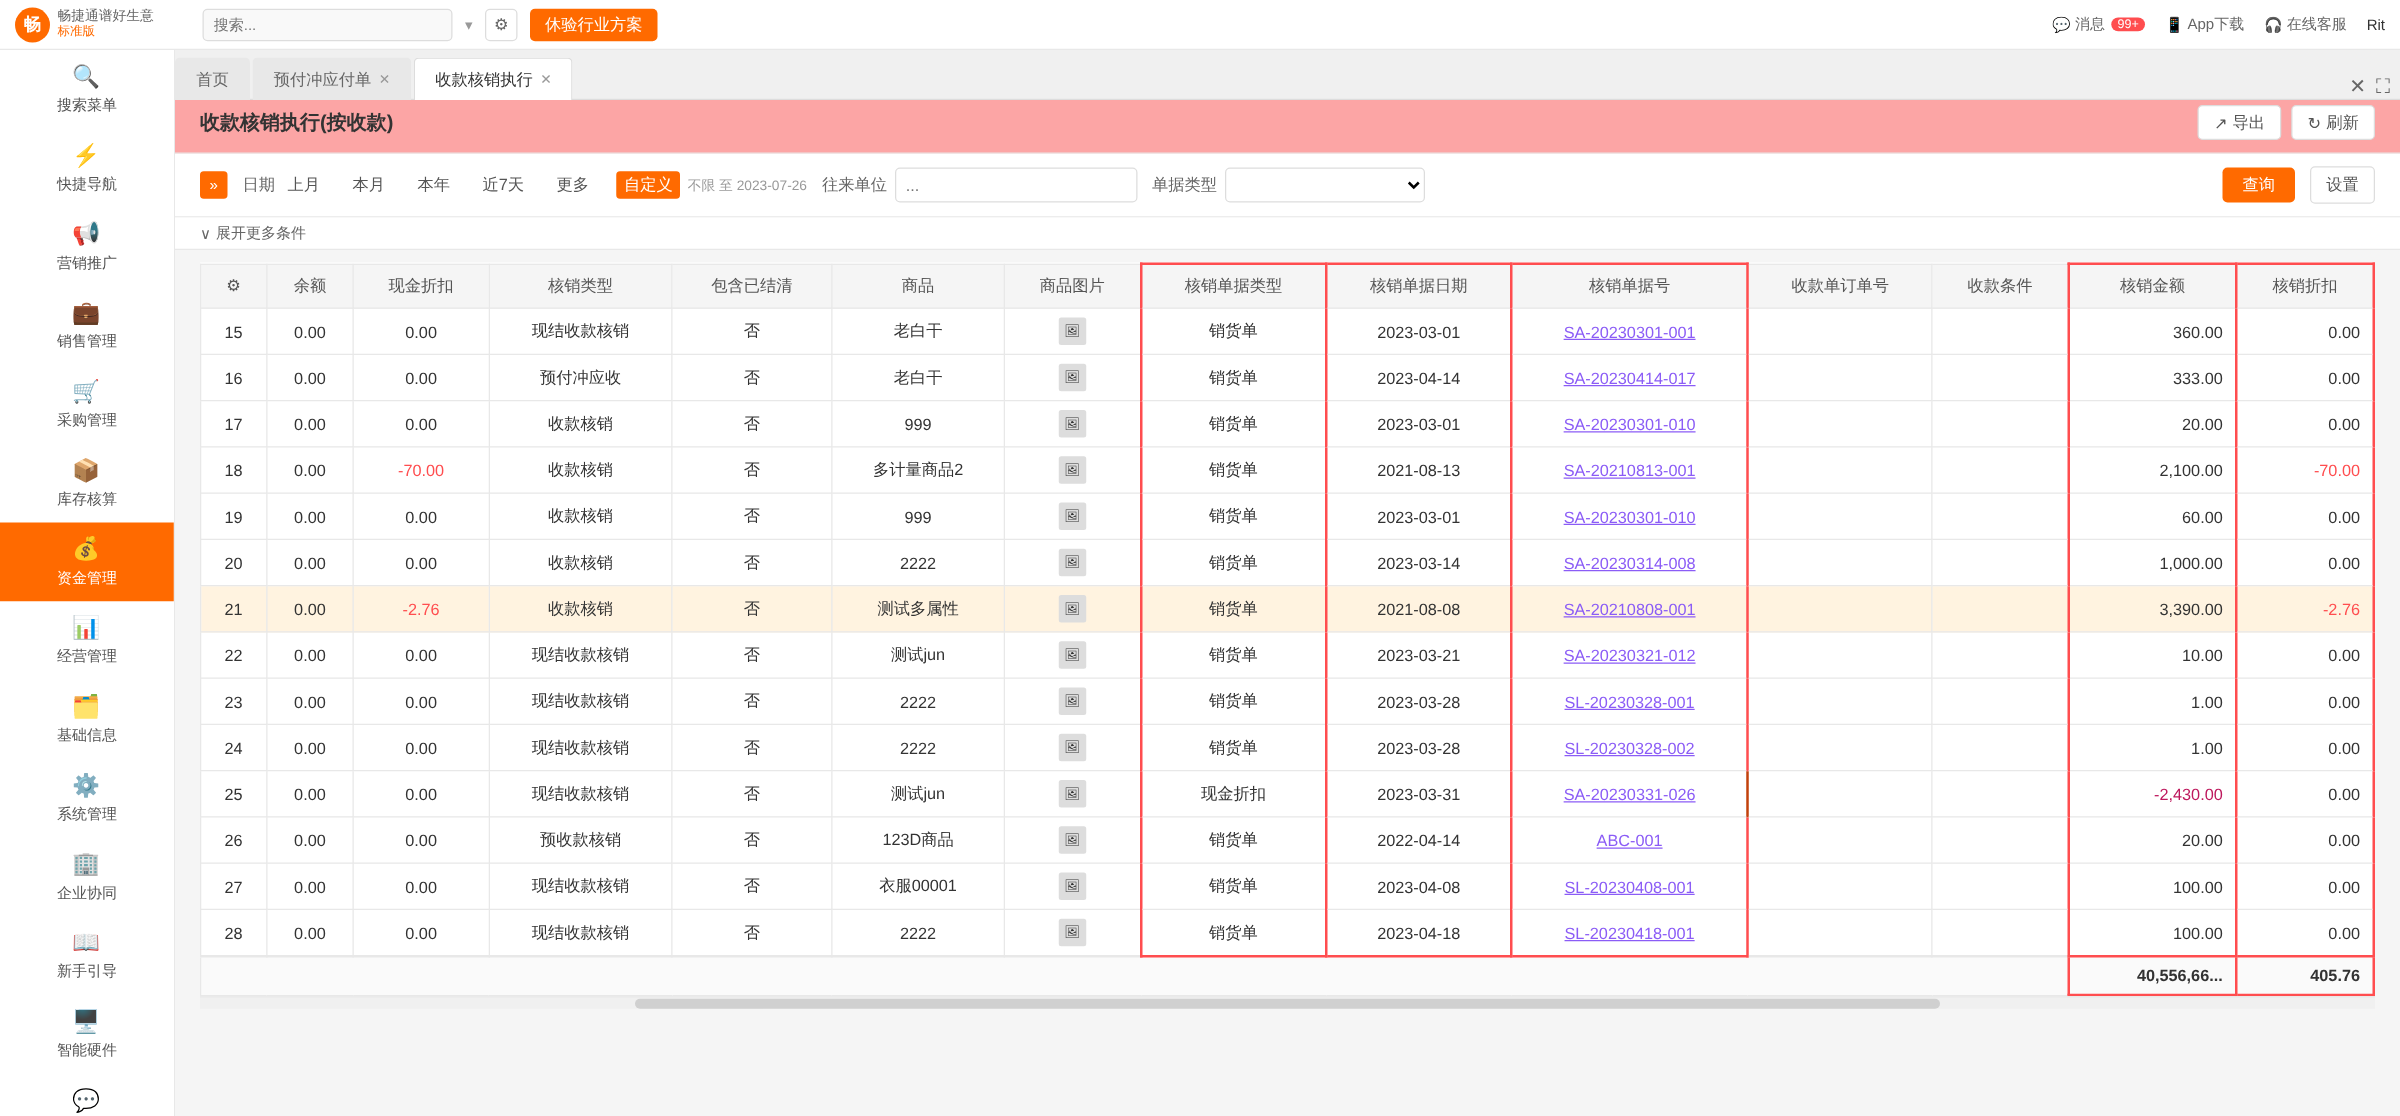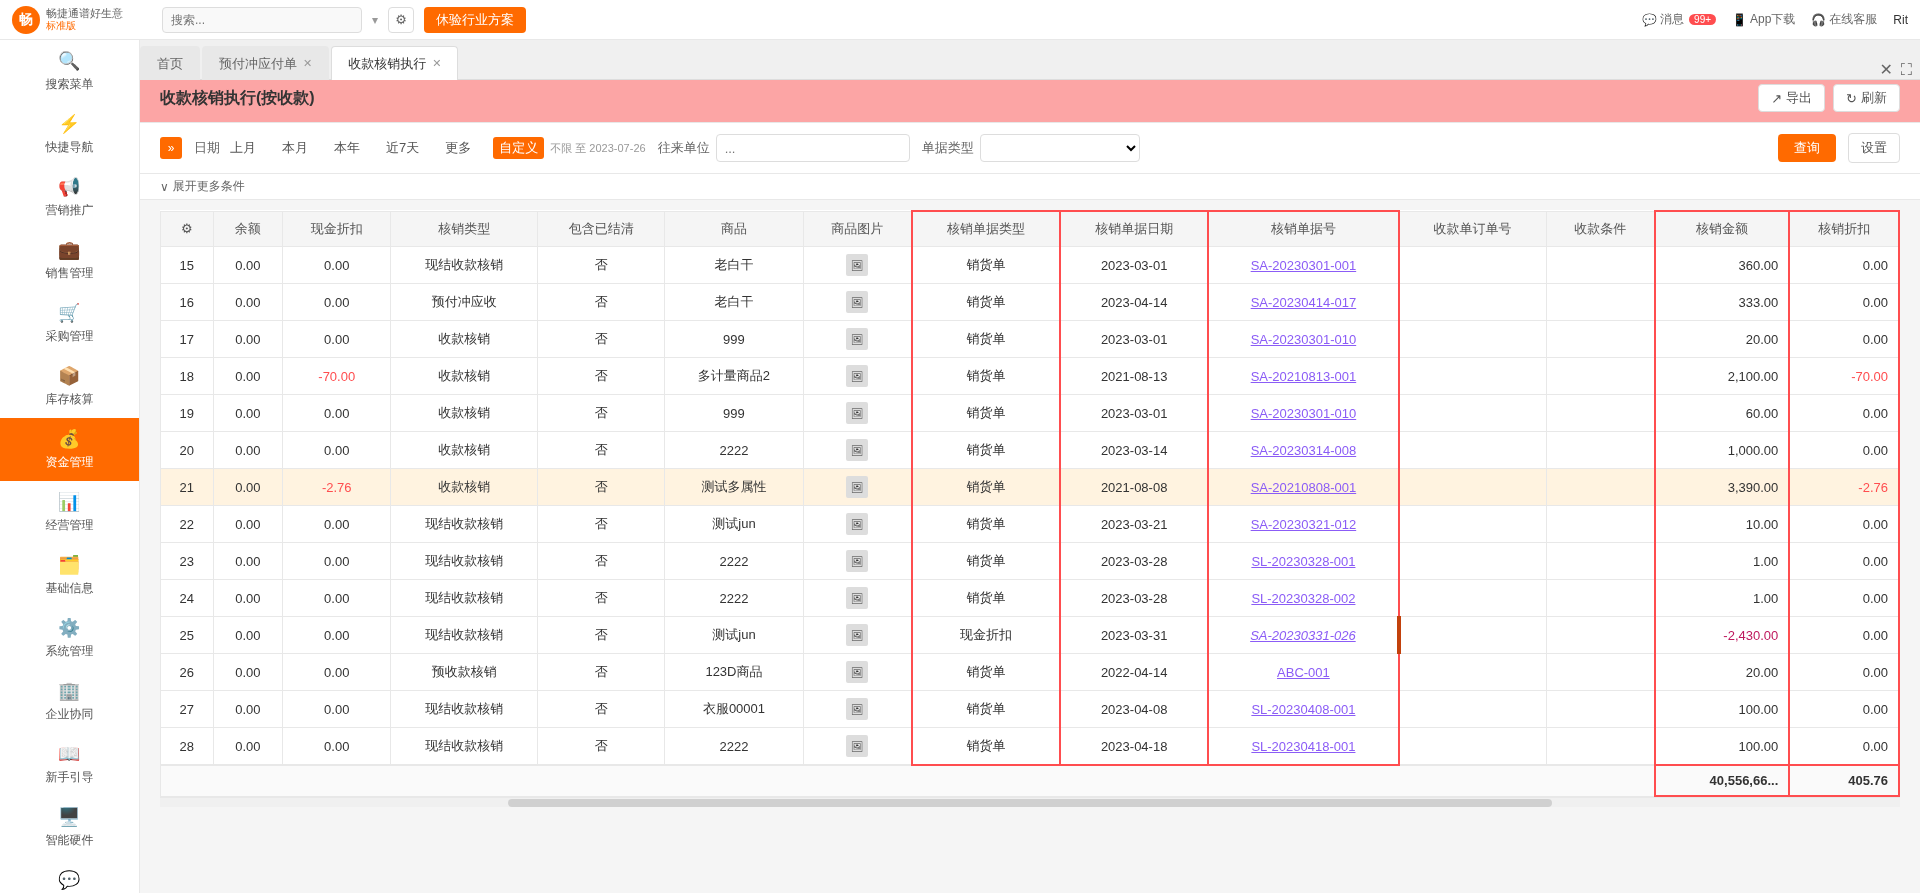--- a/index.html
+++ b/index.html
@@ -630,21 +630,21 @@
     <td>0.00</td>
     <td class="">0.00</td>
     <td>现结收款核销</td>
     <td>否</td>
     <td>测试jun</td>
     <td>
                   <div style="width:22px;height:22px;background:#ddd;border-radius:2px;margin:auto;font-size:10px;display:flex;align-items:center;justify-content:center;">🖼</div>
                 </td>
     <td style="border-left:2px solid #ff4d4f;border-right:2px solid #ff4d4f;">现金折扣</td>
     <td style="border-left:2px solid #ff4d4f;border-right:2px solid #ff4d4f;">2023-03-31</td>
-    <td class="link-cell" style="border-left:2px solid #ff4d4f;border-right:4px solid #c2410c;font-style:italic;">SA-20230331-026</td>
+    <td class="link-cell" style="border-left:2px solid #ff4d4f;border-right:2px solid #c2410c;">SA-20230331-026</td>
     <td></td>
     <td></td>
     <td class="negative-price" style="text-align:right;border-left:2px solid #ff4d4f;border-right:2px solid #ff4d4f;">-2,430.00</td>
     <td class="" style="text-align:right;border-left:2px solid #ff4d4f;border-right:2px solid #ff4d4f;">0.00</td>
   </tr>
               <tr>
     <td>26</td>
     <td>0.00</td>
     <td class="">0.00</td>
     <td>预收款核销</td>

